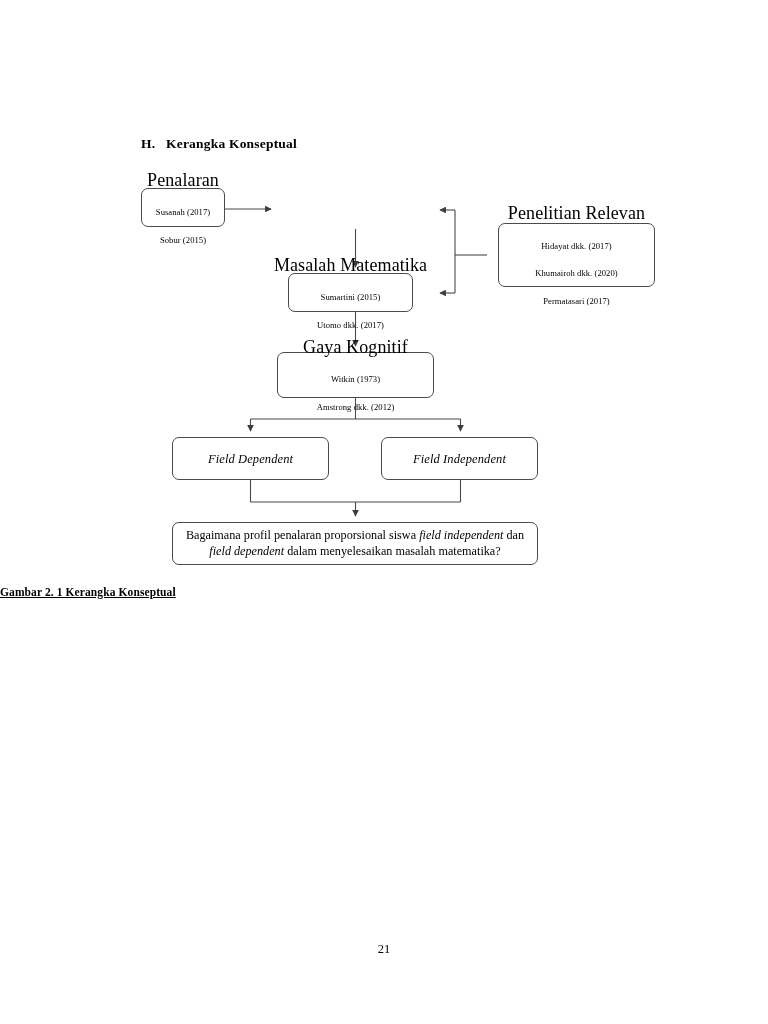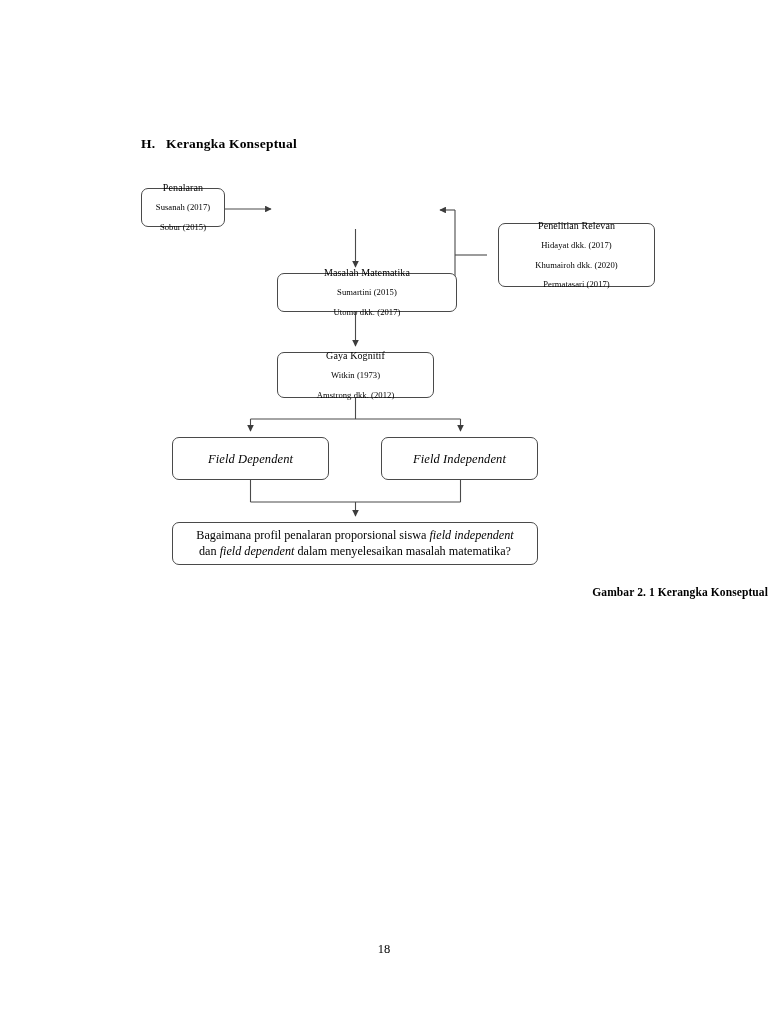--- a/index.html
+++ b/index.html
@@ -58,68 +58,69 @@
     background: #ffffff;
     display: flex;
     flex-direction: column;
     align-items: center;
     justify-content: center;
     text-align: center;
     line-height: 1.12;
     z-index: 2;
   }
   .node .title {
-    font-size: 10px;
+    font-size: 18px;
     letter-spacing: 0.1px;
     white-space: nowrap;
   }
   .node .ref {
     font-size: 8.6px;
     letter-spacing: 0.05px;
     white-space: nowrap;
-    margin-top: 10px;
+    margin-top: 18px;
   }
 
   .node.leaf .title {
     font-style: italic;
     font-size: 12.5px;
   }
 
   #node-penalaran      { left: 141px; top: 188px;  width: 84px;  height: 39px; }
   #node-proporsional   { left: 277px; top: 189px;  width: 157px; height: 40px; }
   #node-relevan        { left: 498px; top: 223px;  width: 157px; height: 64px; }
-  #node-masalah        { left: 277px; top: 273px;  width: 180px; height: 39px; }
+  #node-masalah        { left: 288px; top: 273px;  width: 125px; height: 39px; }
   #node-kognitif       { left: 277px; top: 352px;  width: 157px; height: 46px; }
   #node-fd             { left: 172px; top: 437px;  width: 157px; height: 43px; }
   #node-fi             { left: 381px; top: 437px;  width: 157px; height: 43px; }
 
   #node-question {
     left: 172px;
     top: 522px;
     width: 366px;
     height: 43px;
-    padding: 0 21px;
+    padding: 0 10px;
   }
   #node-question .qtext {
     font-size: 12.2px;
     line-height: 1.3;
     text-align: center;
     white-space: normal;
   }
   .ital { font-style: italic; }
 
   .figure-caption {
     position: absolute;
     left: 0;
     top: 586px;
     width: 768px;
-    text-align: right;
+    text-align: left;
     font-size: 11.5px;
     font-weight: bold;
     letter-spacing: 0.1px;
+    text-decoration: underline;
   }
 
   .page-number {
     position: absolute;
     left: 0;
     top: 942px;
     width: 768px;
     text-align: center;
     font-size: 12.5px;
   }
@@ -199,15 +200,15 @@
     </div>
 
     <div class="node" id="node-question">
       <div class="qtext"><span>Bagaimana profil penalaran proporsional siswa </span><span class="ital">field independent</span> <span>dan </span><span class="ital">field dependent</span><span> dalam menyelesaikan masalah matematika?</span></div>
     </div>
 
   </div>
 
   <div class="figure-caption">Gambar 2. 1 Kerangka Konseptual</div>
 
-  <div class="page-number">18</div>
+  <div class="page-number">21</div>
 
 </div>
 
 </body></html>

